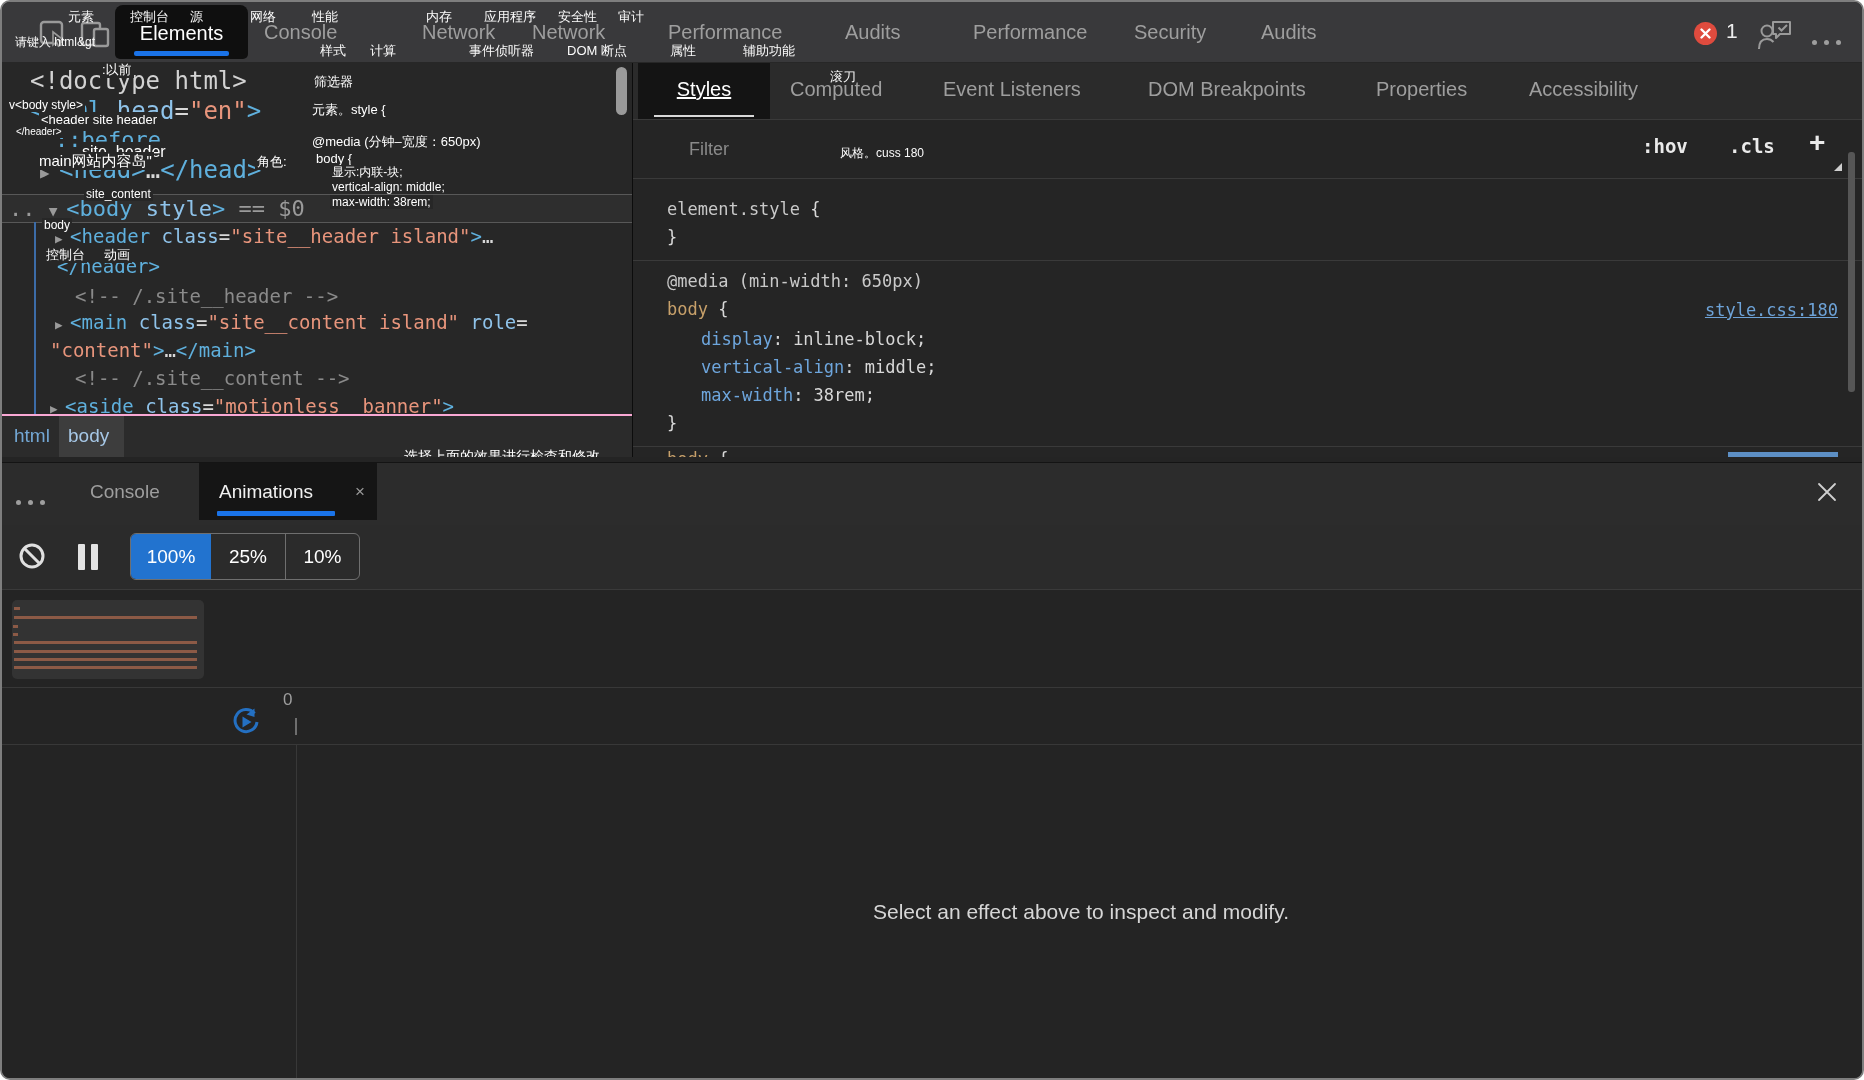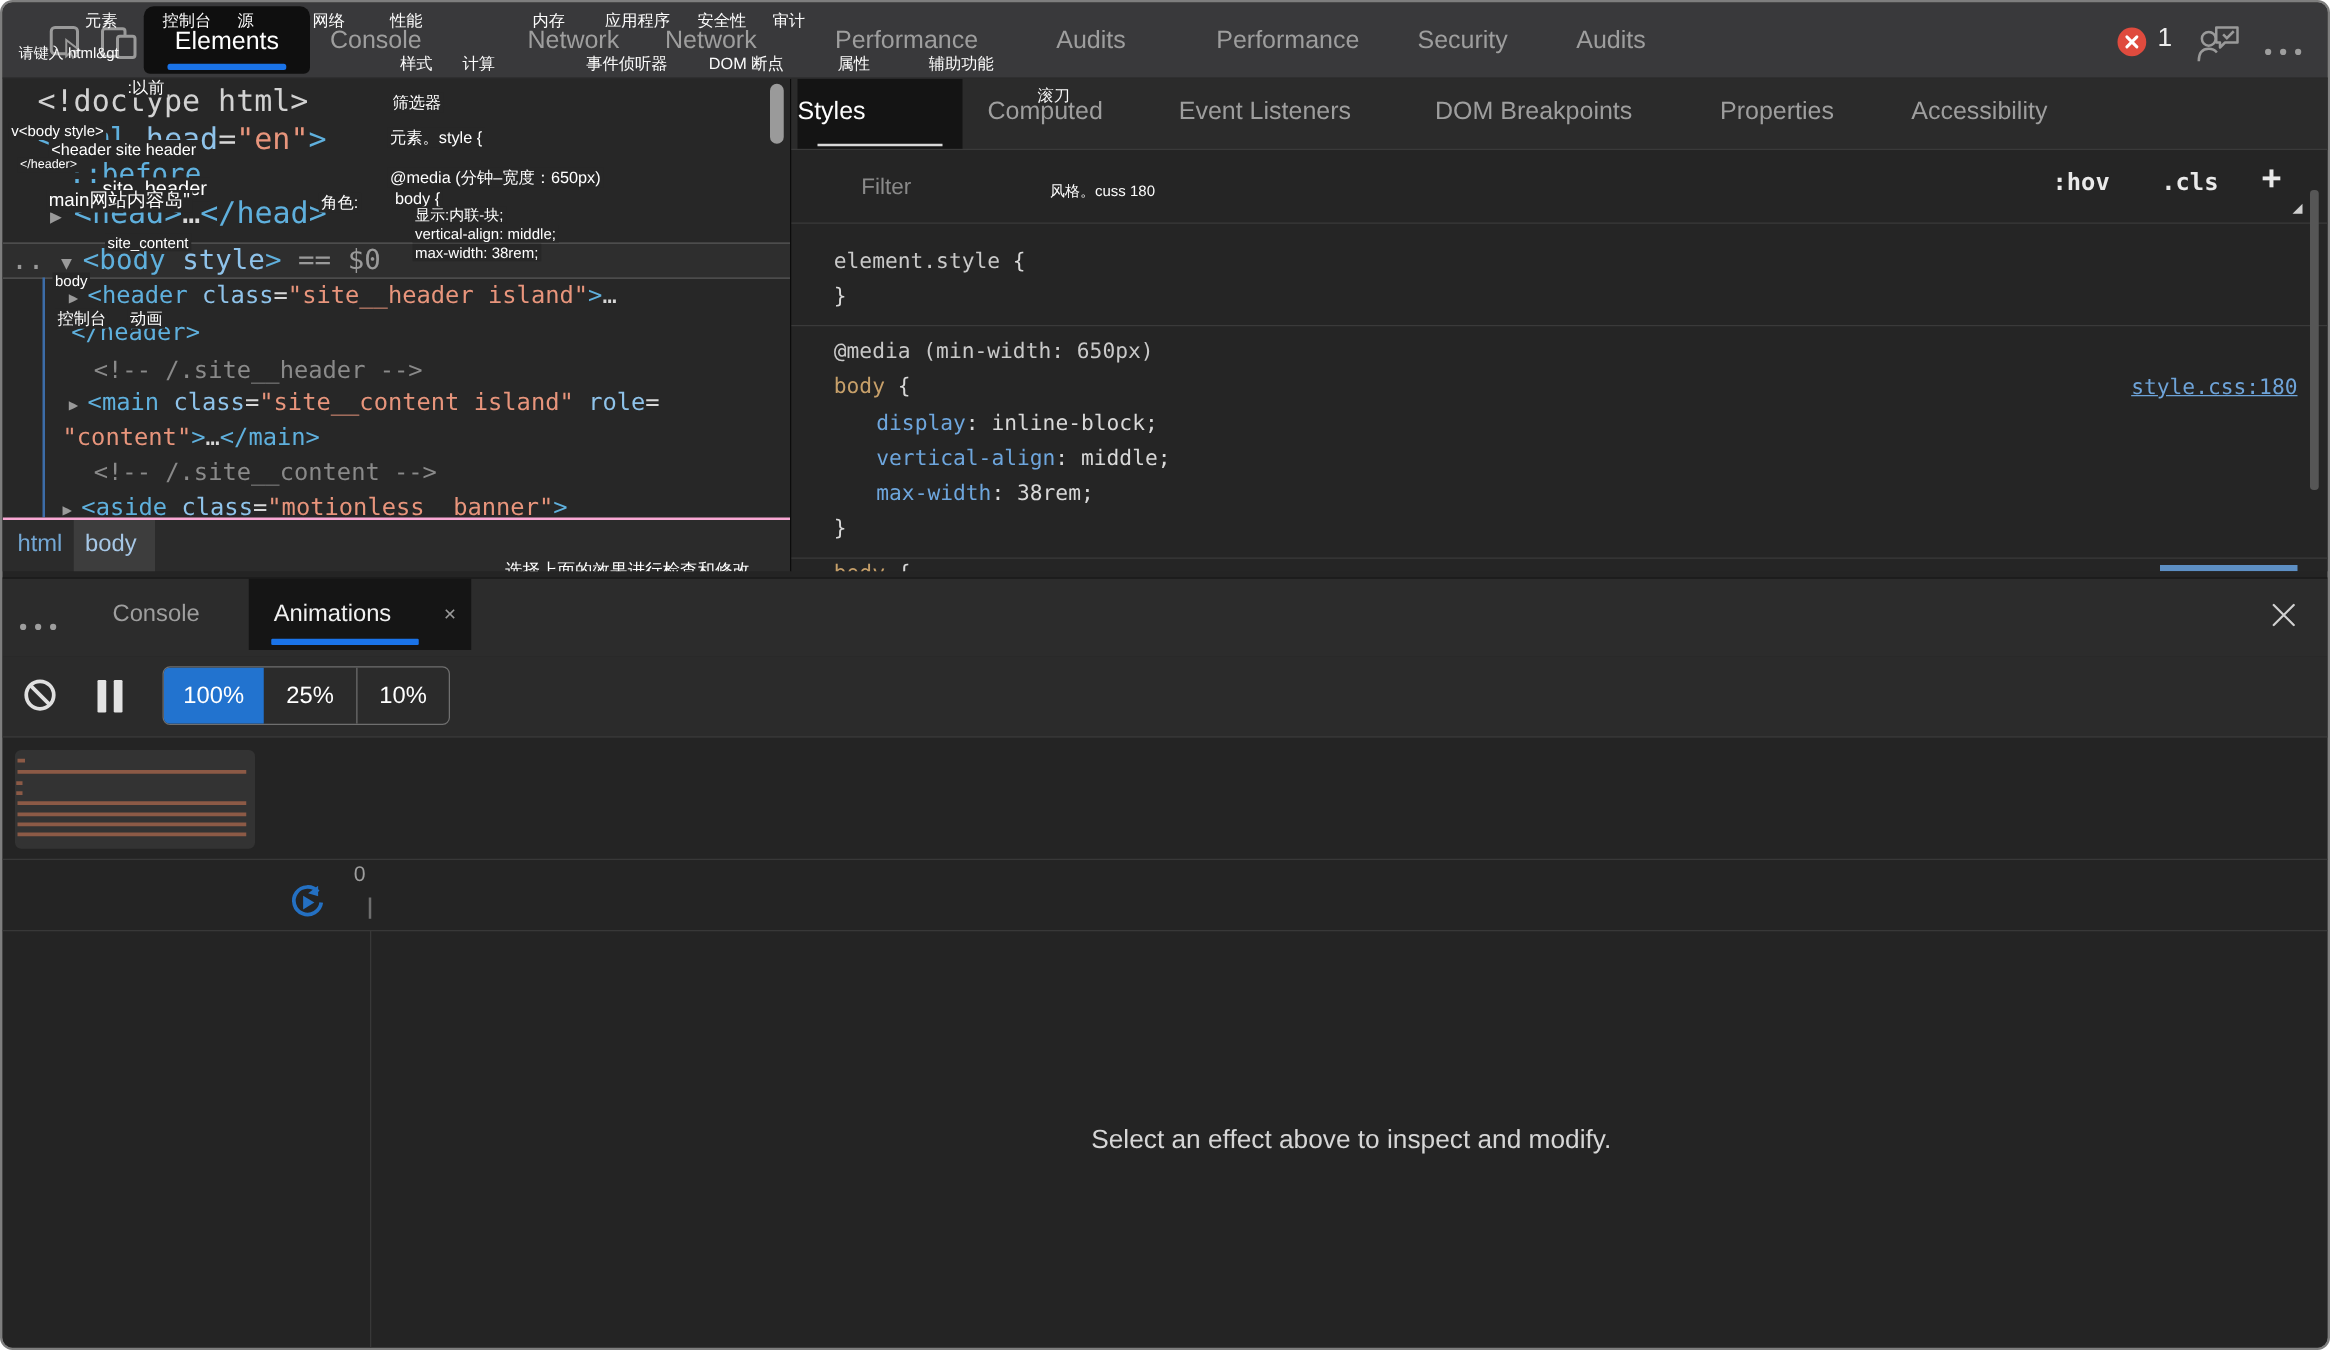--- a/index.html
+++ b/index.html
@@ -26,21 +26,21 @@
   .ov.nobg{background:transparent;}
   #selrow{position:absolute;left:0;top:132px;width:100%;height:27px;background:#2e2e2e;border-top:1px solid #585858;border-bottom:1px solid #585858;z-index:1;}
   #guide{position:absolute;left:32px;top:160px;width:2px;height:192px;background:#3c6ca8;z-index:2;}
   #elscroll{position:absolute;left:614px;top:5px;width:11px;height:48px;background:#9a9a9a;border-radius:6px;z-index:6;}
   #crumbs{position:absolute;left:0;top:352px;width:100%;height:43px;background:#2b2b2b;border-top:2px solid #f9a8d4;z-index:4;}
   #crumb-body-bg{position:absolute;left:57px;top:0;width:65px;height:43px;background:#3d3d3d;}
   .crumb{position:absolute;top:9px;font-size:19px;}
   
   #sttabs{position:absolute;left:0;top:0;width:100%;height:57px;background:#2b2b2b;border-bottom:1px solid #3a3a3a;}
   #styles-tab{position:absolute;left:5px;top:0;width:132px;height:57px;background:#141414;}
-  #styles-tab .lbl{position:absolute;width:100%;top:16px;font-size:20px;color:#ffffff;}
+  #styles-tab .lbl{position:absolute;width:100%;text-align:center;top:16px;font-size:20px;color:#ffffff;text-decoration:underline;}
   #styles-tab .ul{position:absolute;left:16px;right:16px;bottom:2px;height:2px;background:#d8d8d8;}
   .sttab{position:absolute;top:16px;font-size:20px;color:#9e9e9e;white-space:nowrap;}
   #stfilter{position:absolute;left:0;top:57px;width:100%;height:59px;border-bottom:1px solid #3a3a3a;}
   .filter-input{position:absolute;left:54px;top:14px;width:560px;height:30px;background:transparent;border:none;outline:none;
     font-size:18px;color:#dddddd;font-family:"Liberation Sans",sans-serif;}
   .filter-input::placeholder{color:#8a8a8a;}
   .toggle{position:absolute;top:16px;font-size:19px;font-weight:bold;color:#eaeaea;font-family:"DejaVu Sans Mono",monospace;}
   #addrule{position:absolute;left:1176px;top:8px;font-size:28px;font-weight:bold;color:#eaeaea;}
   #addcorner{position:absolute;left:1201px;top:44px;width:0;height:0;border-style:solid;border-width:0 0 8px 8px;border-color:transparent transparent #cfcfcf transparent;}
   .divider{position:absolute;left:0;width:100%;height:1px;background:#3a3a3a;}

